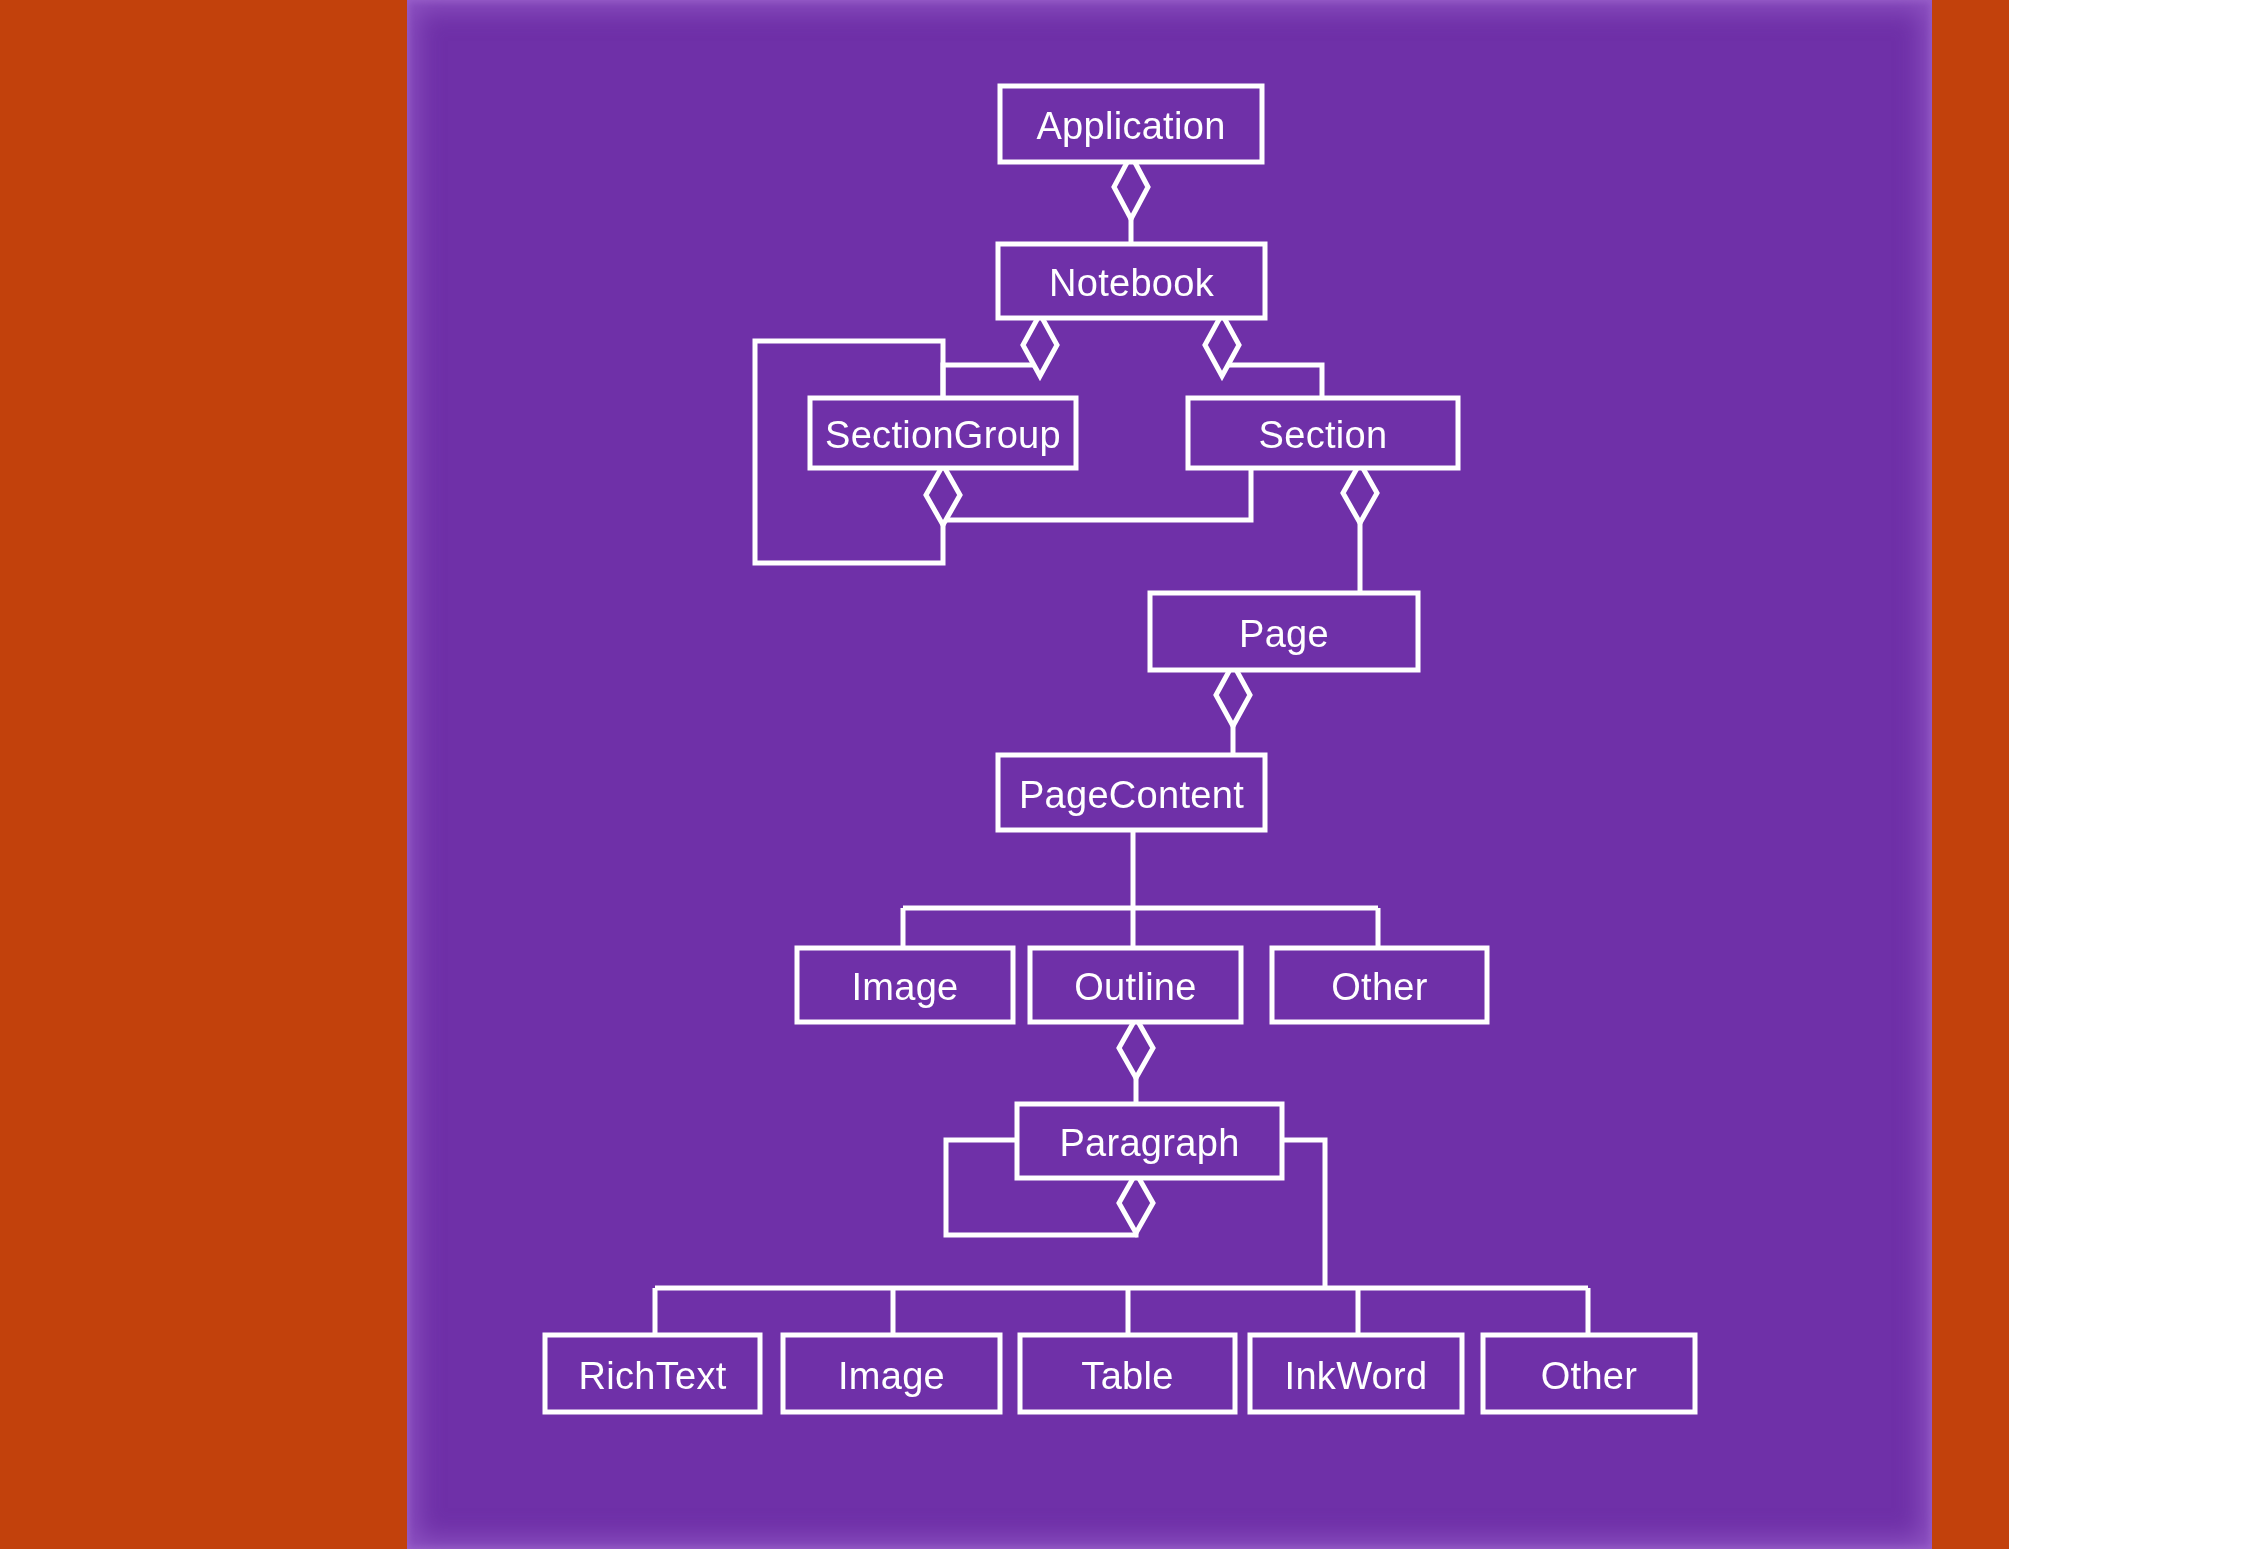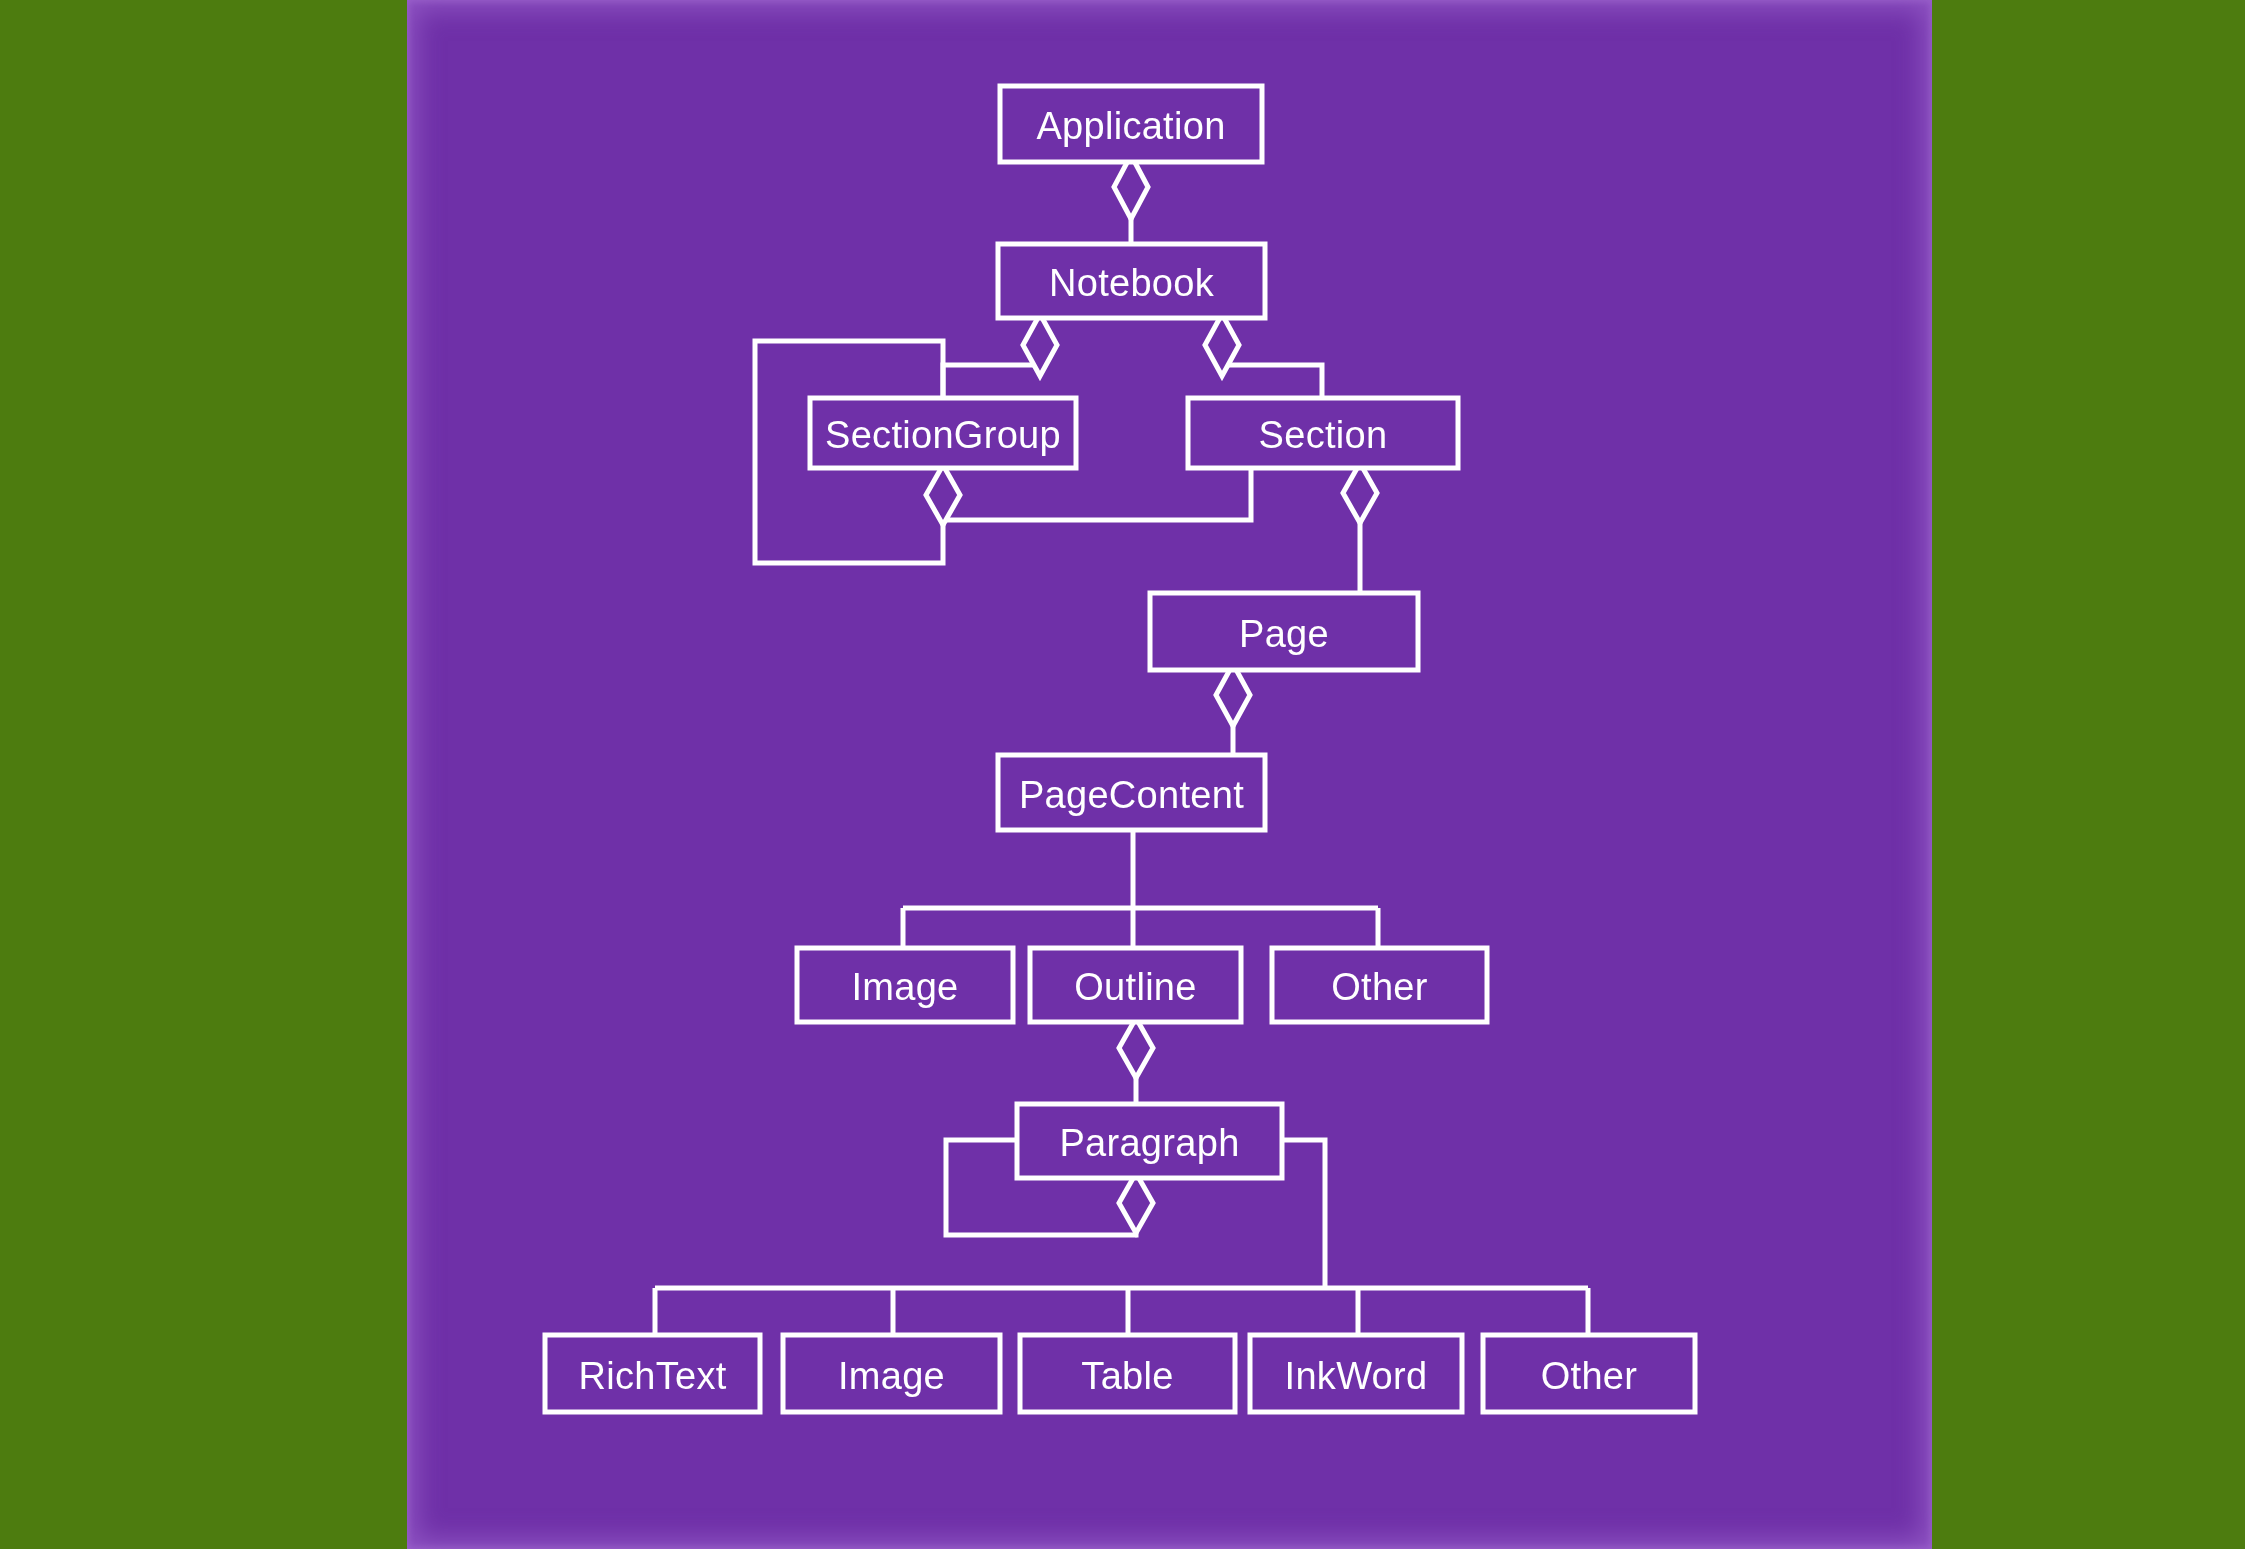--- a/index.html
+++ b/index.html
@@ -2,23 +2,23 @@
 <html><head>
 <meta charset="utf-8">
 <style>
   html, body {
     margin: 0;
     padding: 0;
     background: #ffffff;
   }
   #page {
     position: relative;
-    width: 2245px;
+    width: 2009px;
     height: 1549px;
-    background: #4d7c0f;
+    background: #c2410c;
     overflow: hidden;
     font-family: "Liberation Sans", sans-serif;
   }
   #slide-canvas {
     position: absolute;
     left: 407px;
     top: 0px;
     width: 1525px;
     height: 1549px;
     background: #6f30a8;

